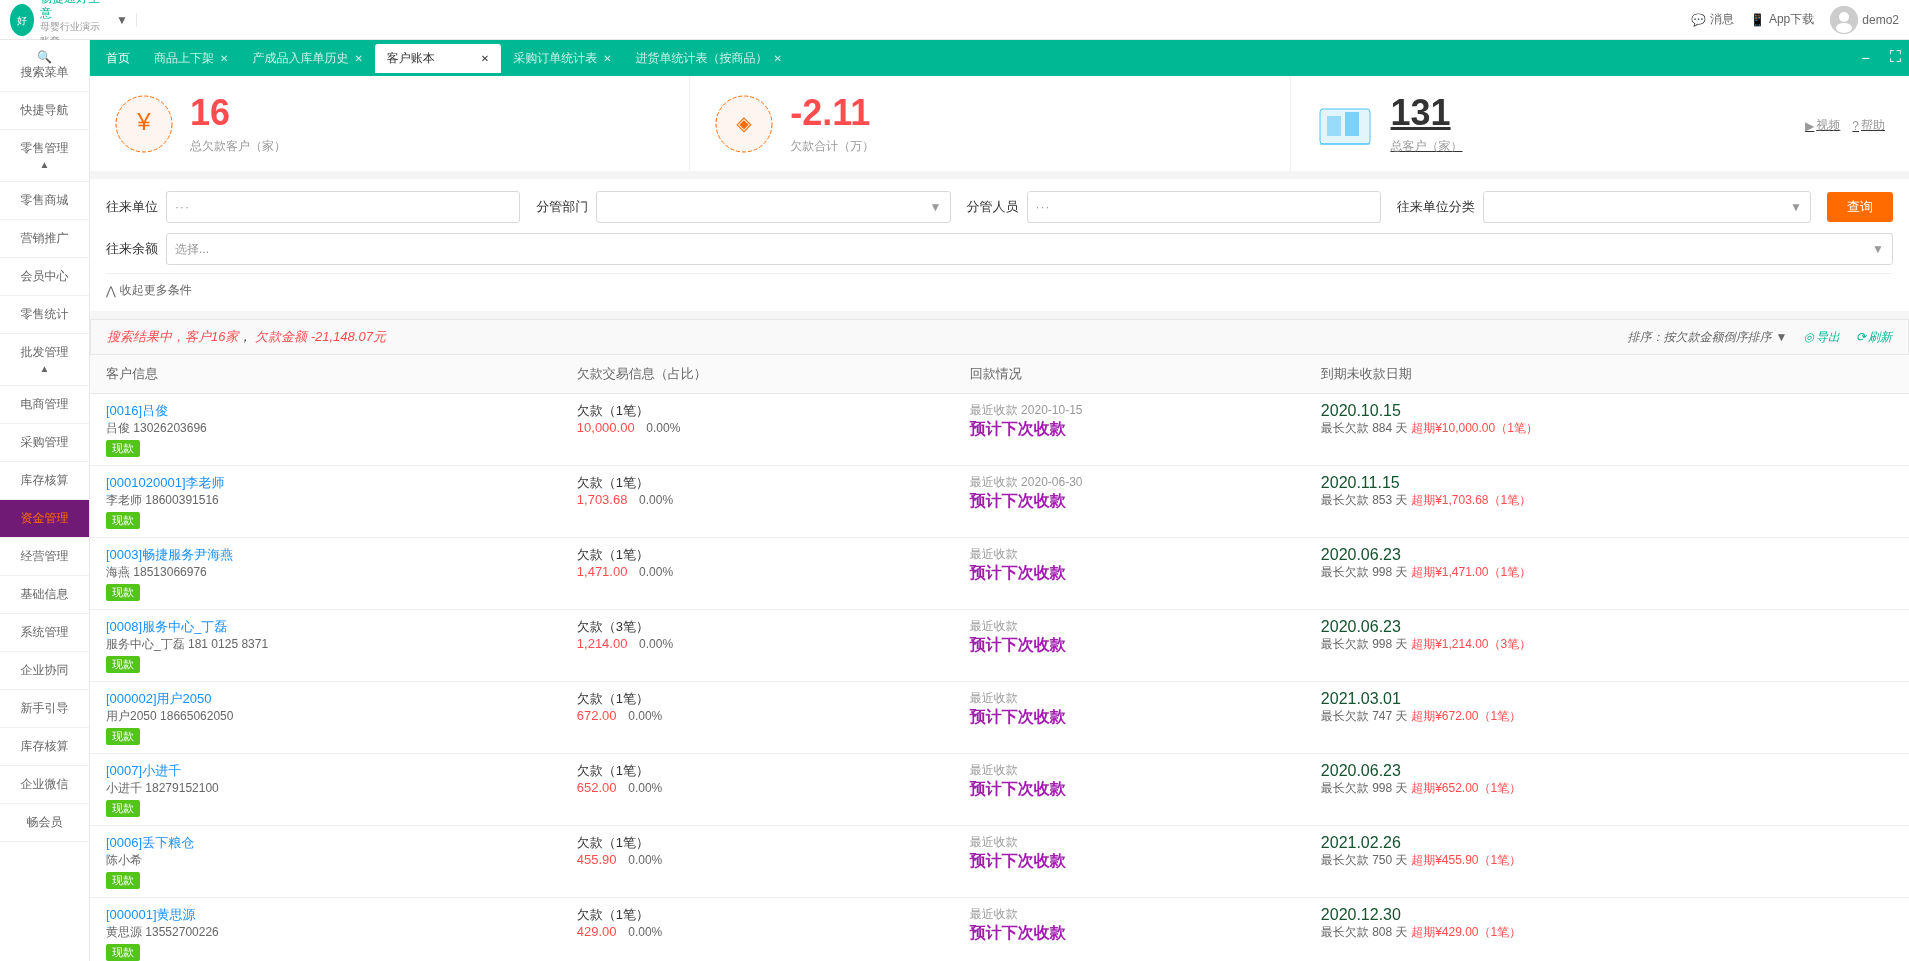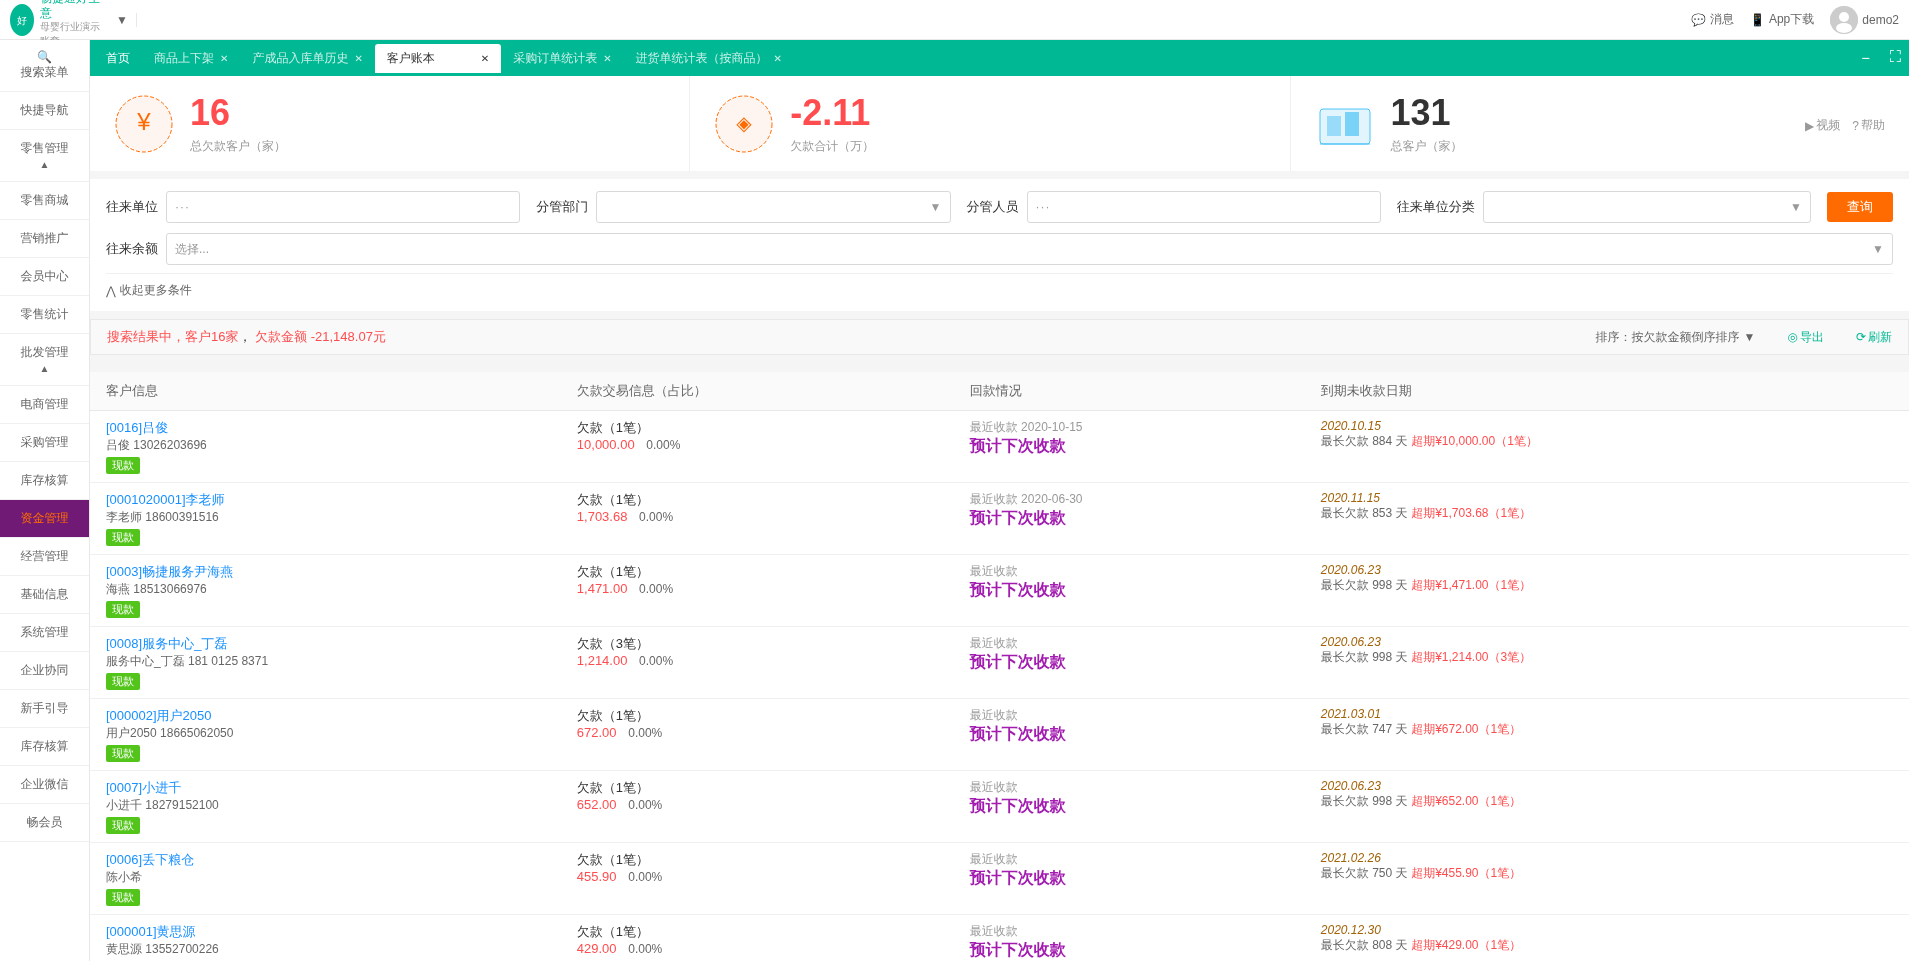--- a/index.html
+++ b/index.html
@@ -34,21 +34,21 @@
     .tab-first { color: white; font-weight: normal; }
     .tab-bar-actions { margin-left: auto; display: flex; gap: 8px; }
     .tab-bar-action { color: white; cursor: pointer; font-size: 16px; padding: 0 4px; }
 
     
     .content-area { flex: 1; overflow-y: auto; background: #f5f5f5; }
 
     
     .stats-row { display: flex; background: #fff; margin-bottom: 8px; }
     .stat-card { flex: 1; display: flex; align-items: center; padding: 16px 24px; border-right: 1px solid #f0f0f0; }
-    .stat-card:last-child { border-right: none; }
+    .stat-card:last-child { border-right: none; text-decoration: underline; }
     .stat-icon { width: 60px; height: 60px; margin-right: 16px; }
     .stat-icon svg { width: 100%; height: 100%; }
     .stat-value { font-size: 36px; font-weight: bold; color: #ff4d4f; }
     .stat-value.negative { color: #ff4d4f; }
     .stat-value.black { color: #333; font-weight: bold; }
     .stat-label { font-size: 12px; color: #999; margin-top: 4px; }
     .stat-card-actions { margin-left: auto; display: flex; gap: 12px; align-items: flex-start; padding-top: 4px; }
     .stat-action { font-size: 12px; color: #999; cursor: pointer; display: flex; align-items: center; gap: 2px; }
 
     
@@ -56,45 +56,45 @@
     .filter-row { display: flex; align-items: center; gap: 16px; margin-bottom: 10px; }
     .filter-item { display: flex; align-items: center; gap: 8px; flex: 1; justify-content: flex-end; }
     .filter-label { font-size: 13px; color: #333; white-space: nowrap; }
     .filter-input { flex: 1; height: 32px; border: 1px solid #d9d9d9; border-radius: 3px; padding: 0 8px; font-size: 12px; display: flex; align-items: center; justify-content: space-between; cursor: pointer; background: white; color: #999; }
     .filter-dots { color: #999; letter-spacing: 1px; }
     .filter-btn { background: #ff6b00; color: white; border: none; padding: 6px 20px; border-radius: 3px; cursor: pointer; font-size: 13px; }
     .filter-row-2 { display: flex; align-items: center; gap: 16px; }
     .collapse-btn { display: flex; align-items: center; gap: 4px; color: #666; font-size: 12px; cursor: pointer; margin: 0 auto; }
 
     
-    .results-bar { background: #f9f9f9; border: 1px solid #e8e8e8; padding: 8px 16px; display: flex; align-items: center; justify-content: space-between; margin-bottom: 17px; }
+    .results-bar { background: #f9f9f9; border: 1px solid #e8e8e8; padding: 8px 16px; display: flex; align-items: center; justify-content: space-between; margin-bottom: 0; font-style: italic; }
     .results-info { font-size: 13px; color: #333; }
     .results-info span { color: #ff4d4f; }
-    .results-actions { display: flex; align-items: flex-end; gap: 32px; }
+    .results-actions { display: flex; align-items: flex-end; gap: 16px; }
     .sort-btn { font-size: 12px; color: #666; cursor: pointer; display: flex; align-items: center; gap: 4px; }
     .action-btn { font-size: 12px; color: #00b894; cursor: pointer; display: flex; align-items: center; gap: 2px; }
 
     
     .data-table { width: 100%; border-collapse: collapse; background: white; }
     .data-table thead tr { background: #fafafa; }
     .data-table th { padding: 10px 16px; text-align: left; font-size: 13px; color: #666; font-weight: normal; border-bottom: 1px solid #e8e8e8; }
     .data-table td { padding: 8px 16px; border-bottom: 1px solid #f0f0f0; vertical-align: top; }
 
     .customer-name { color: #1890ff; cursor: pointer; font-size: 13px; }
     .customer-phone { color: #666; font-size: 12px; }
     .tag-green { background: #52c41a; color: white; font-size: 11px; padding: 1px 6px; border-radius: 2px; display: inline-block; margin-top: 3px; }
 
     .debt-count { color: #333; font-size: 13px; }
     .debt-amount { color: #ff4d4f; font-size: 13px; font-weight: 500; }
     .debt-percent { color: #666; font-size: 12px; margin-left: 8px; }
 
     .recovery-label { color: #999; font-size: 12px; }
     .recovery-next { color: #a21caf; font-size: 16px; font-weight: bold; }
 
-    .overdue-date { color: #a16207; font-size: 12px; font-style: italic; }
+    .overdue-date { color: #14532d; font-size: 16px; }
     .overdue-days { color: #666; font-size: 12px; }
     .overdue-amount { color: #ff4d4f; font-size: 12px; cursor: pointer; }
   </style>
 </head>
 <body>
 
 <div class="app-container">
 
   <div class="top-bar">
     <div class="top-bar-left">

